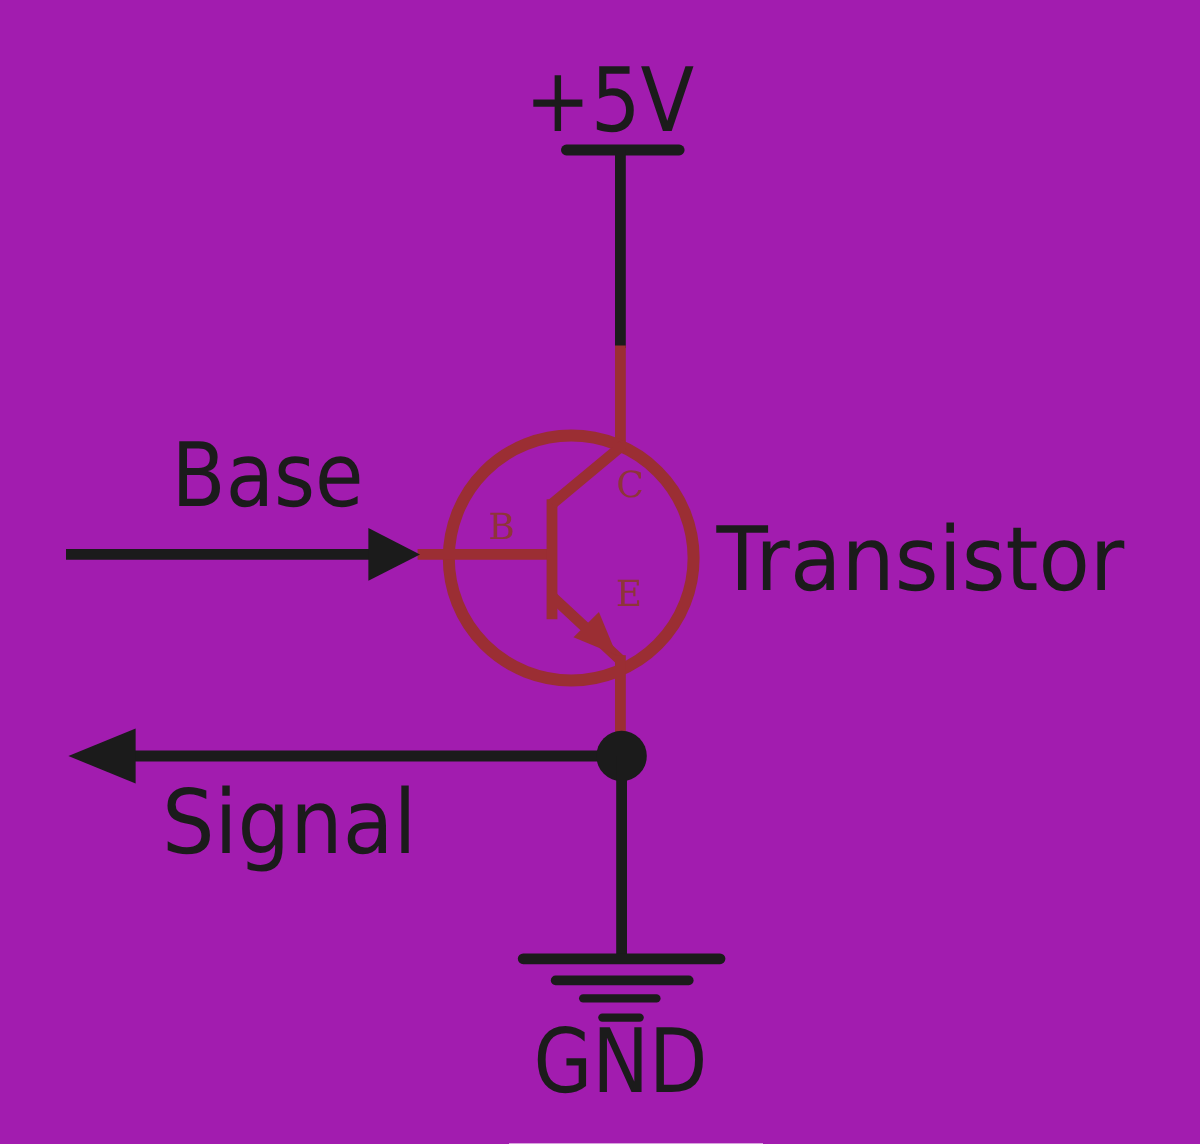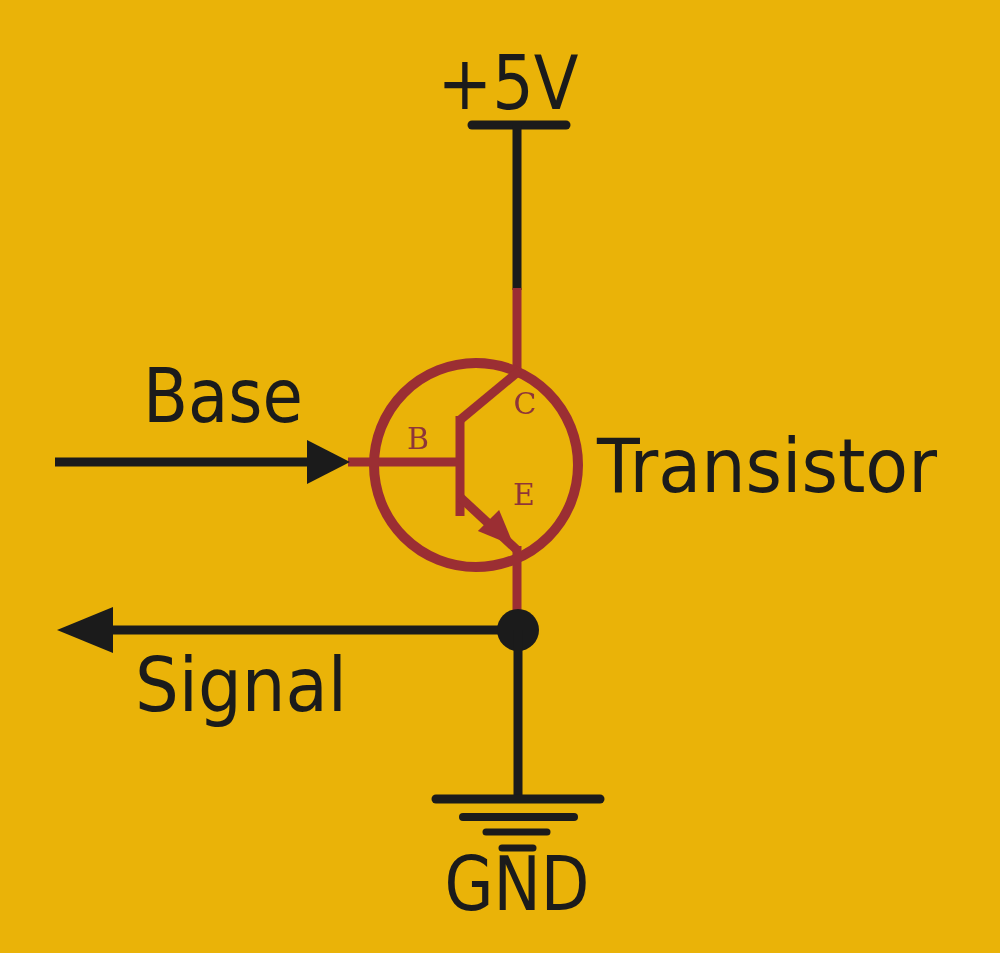--- a/index.html
+++ b/index.html
@@ -1,20 +1,20 @@
 <!DOCTYPE html>
 <html><head>
 <meta charset="utf-8">
 <style>
   html, body { margin: 0; padding: 0; background: #ffffff; }
   .canvas {
     position: relative;
     width: 1000px;
     height: 953px;
-    background: #eab308;
+    background: #a21caf;
     overflow: hidden;
   }
   svg { display: block; }
   .lbl {
     font-family: "DejaVu Sans", "Liberation Sans", sans-serif;
     font-size: 74px;
     fill: #1b1b1b;
   }
   .pin {
     font-family: "DejaVu Serif", "Liberation Serif", serif;

